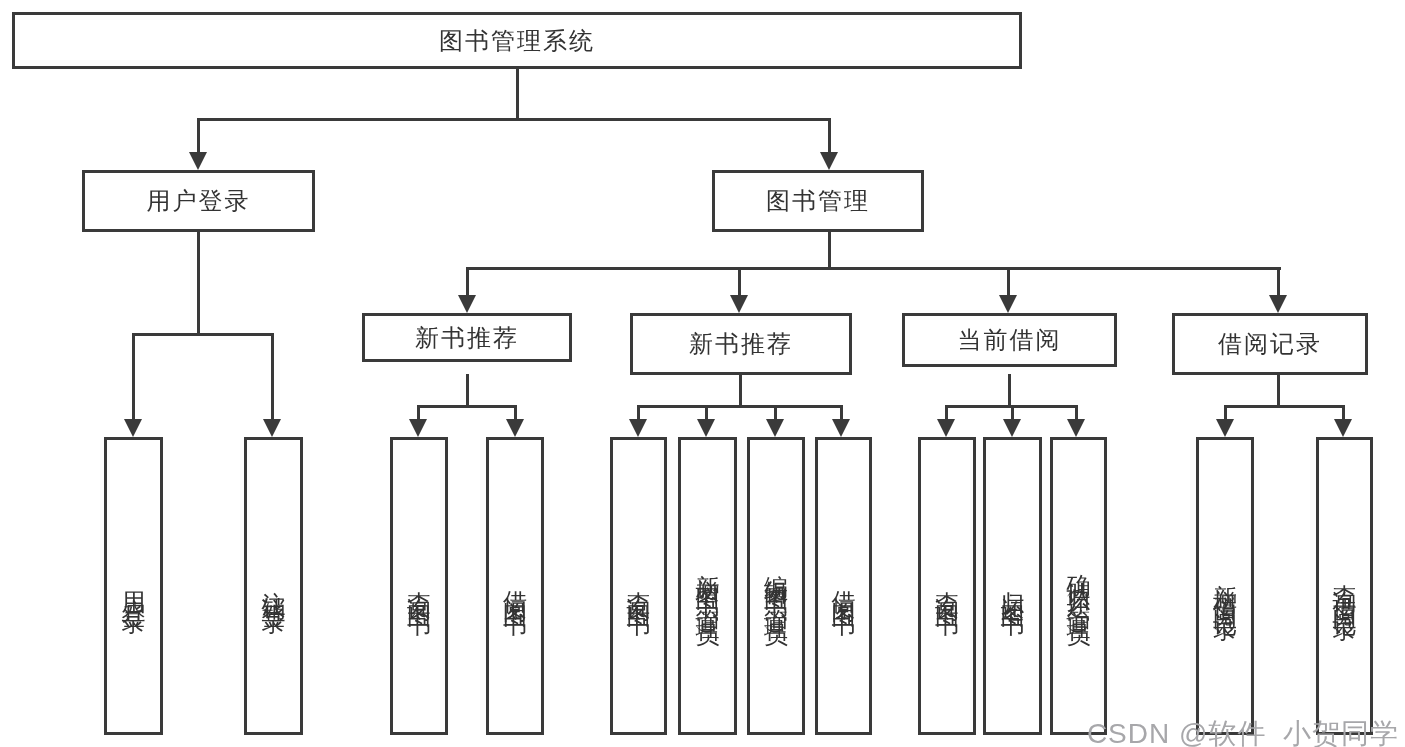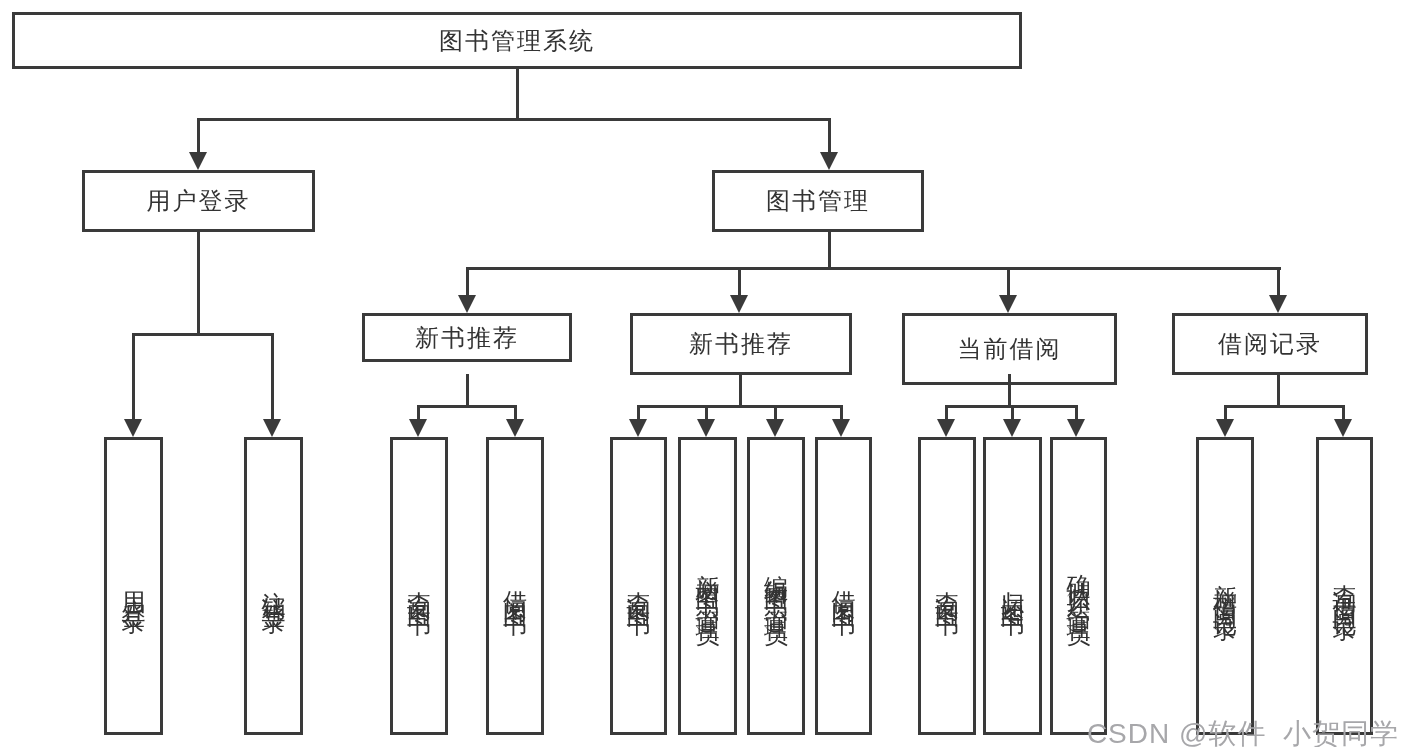--- a/index.html
+++ b/index.html
@@ -50,21 +50,21 @@
   </div>
 
   <div class="box" style="left:362px;top:313px;width:210px;height:49px">
     <span class="hlabel">新书推荐</span>
   </div>
 
   <div class="box" style="left:630px;top:313px;width:222px;height:62px">
     <span class="hlabel">新书推荐</span>
   </div>
 
-  <div class="box" style="left:902px;top:313px;width:215px;height:72px">
+  <div class="box" style="left:902px;top:313px;width:215px;height:54px">
     <span class="hlabel">当前借阅</span>
   </div>
 
   <div class="box" style="left:1172px;top:313px;width:196px;height:62px">
     <span class="hlabel">借阅记录</span>
   </div>
 
   <div class="box" style="left:104px;top:437px;width:59px;height:298px">
     <span class="vlabel">用户登录</span>
   </div>

